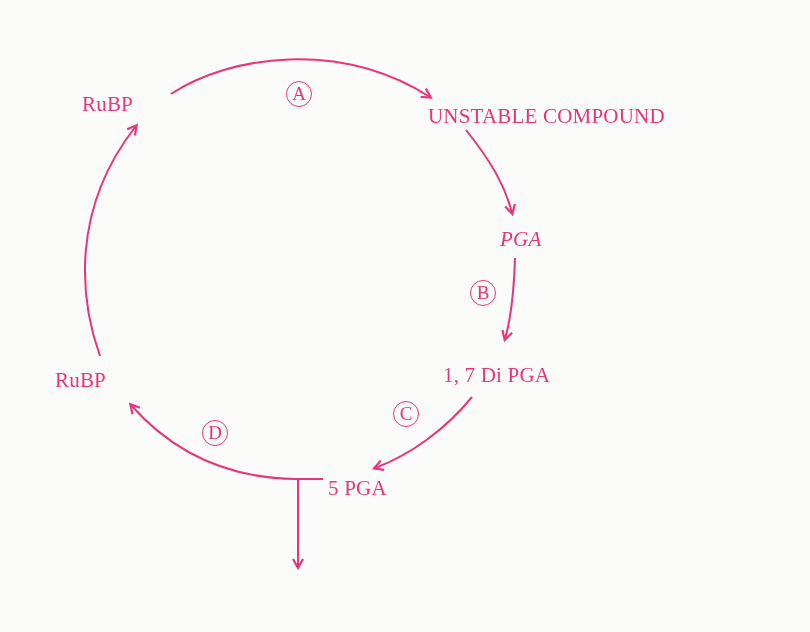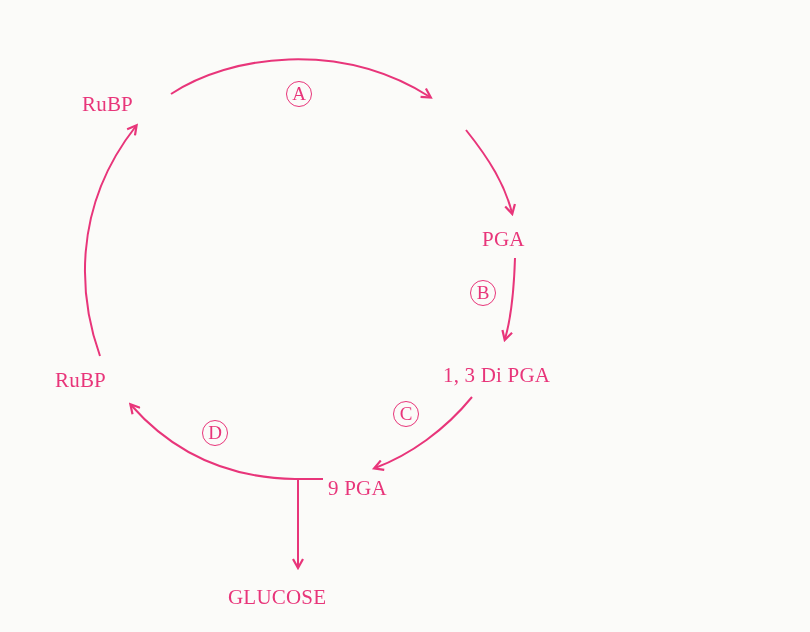--- a/index.html
+++ b/index.html
@@ -54,23 +54,23 @@
 
       <path d="M323,479 L295,479 C230,478 175,455 131,405" marker-end="url(#ah)"></path>
 
       <path d="M298,480 L298,567" marker-end="url(#ah)"></path>
 
       <path d="M100,356 C80,300 70,210 136,126" marker-end="url(#ah)"></path>
     </g>
   </svg>
 
   <div class="lbl" style="left:82px; top:94px;">RuBP</div>
-  <div class="lbl" style="left:482px; top:229px;">PGA</div>
-  <div class="lbl" style="left:443px; top:365px;">1, 3 Di PGA</div>
-  <div class="lbl" style="left:328px; top:478px;">9 PGA</div>
+  <div class="lbl" style="left:428px; top:106px;">UNSTABLE COMPOUND</div>
+  <div class="lbl" style="left:500px; top:229px;font-style:italic;">PGA</div>
+  <div class="lbl" style="left:443px; top:365px;">1, 7 Di PGA</div>
+  <div class="lbl" style="left:328px; top:478px;">5 PGA</div>
   <div class="lbl" style="left:55px; top:370px;">RuBP</div>
-  <div class="lbl" style="left:228px; top:587px;">GLUCOSE</div>
 
   <div class="circ" style="left:286px; top:81px;">A</div>
   <div class="circ" style="left:470px; top:280px;">B</div>
   <div class="circ" style="left:393px; top:401px;">C</div>
   <div class="circ" style="left:202px; top:420px;">D</div>
 </div>
 
 </body></html>

